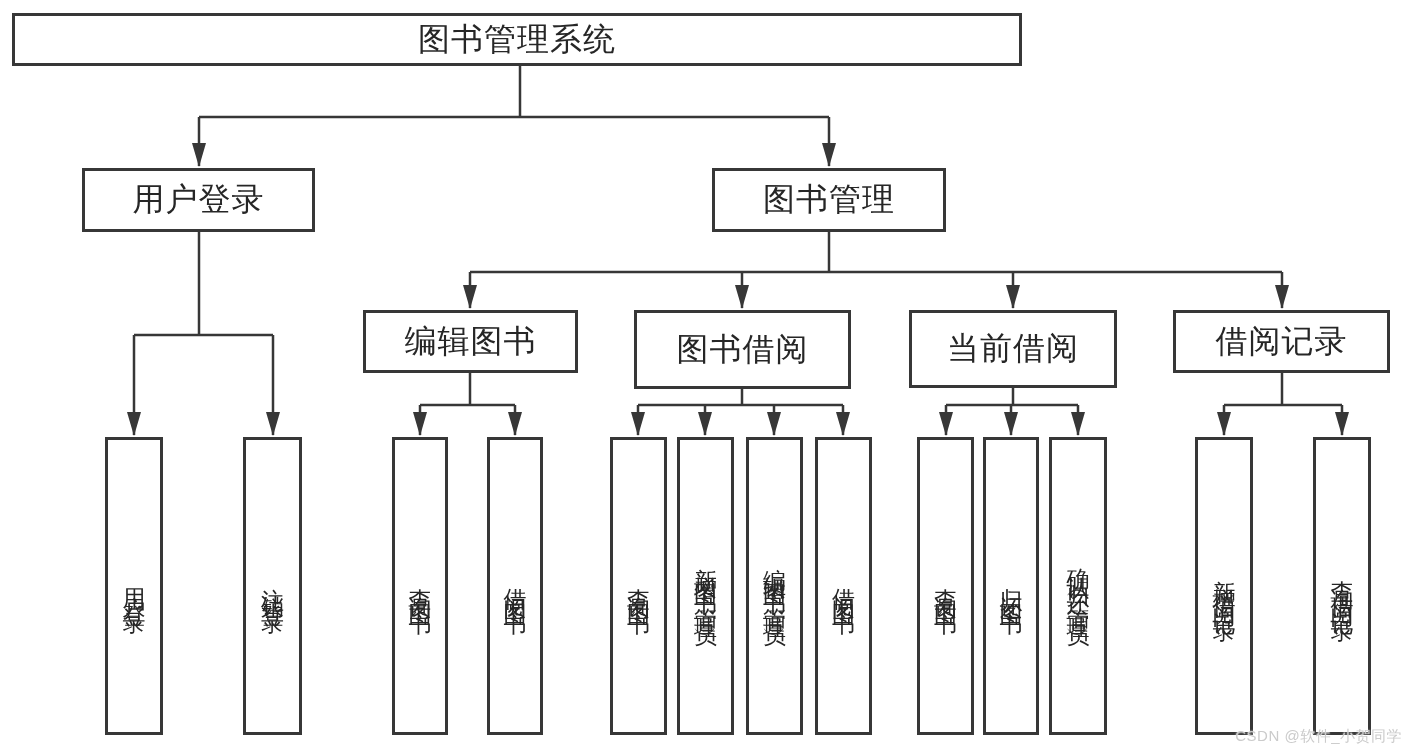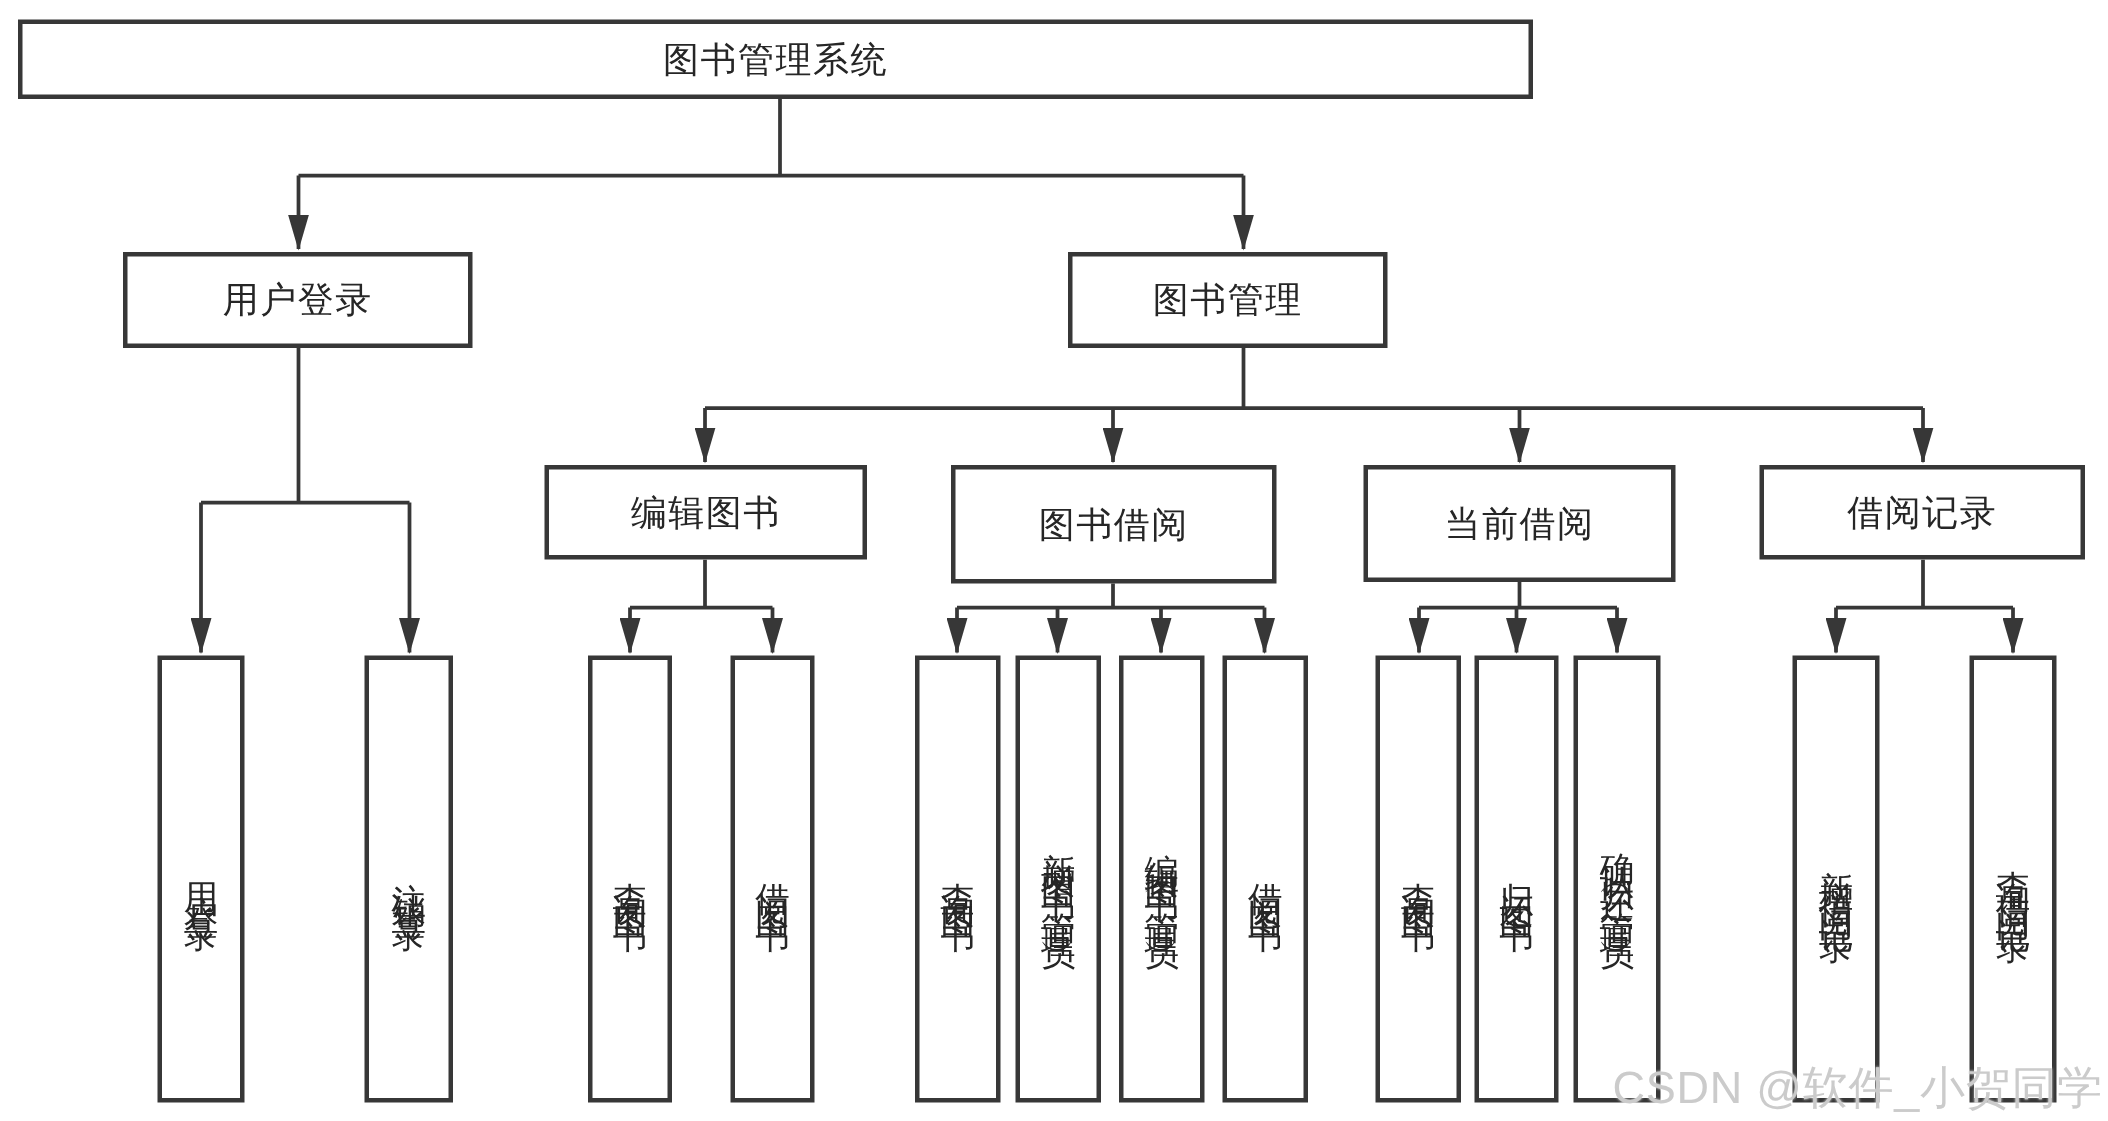--- a/index.html
+++ b/index.html
@@ -13,33 +13,33 @@
   #wires{position:absolute;left:0;top:0;width:1405px;height:747px;}
   .node{
     position:absolute;
     box-sizing:border-box;
     border:3px solid #373737;
     background:#ffffff;
     display:flex;align-items:center;justify-content:center;
     color:#262626;
     text-align:center;
   }
-  .h{font-size:24px;letter-spacing:1px;}
+  .h{font-size:32px;letter-spacing:1px;}
   .v{
     writing-mode:vertical-rl;
     text-orientation:mixed;
     font-size:23px;
     letter-spacing:8px;
     line-height:1;
   }
   
   #n-root{left:12px;top:13px;width:1010px;height:53px;}
   
   #n-user-login{left:82px;top:168px;width:233px;height:64px;}
-  #n-book-mgmt{left:712px;top:168px;width:213px;height:64px;}
+  #n-book-mgmt{left:712px;top:168px;width:234px;height:64px;}
   
   #n-new-book{left:363px;top:310px;width:215px;height:63px;}
   #n-book-borrow{left:634px;top:310px;width:217px;height:79px;}
   #n-current-borrow{left:909px;top:310px;width:208px;height:78px;}
   #n-borrow-record{left:1173px;top:310px;width:217px;height:63px;}
   
   .leaf{top:437px;height:298px;}
   #l-user-login{left:105px;width:58px;}
   #l-logout{left:243px;width:59px;}
   #l-query1{left:392px;width:56px;}
@@ -50,21 +50,21 @@
   #l-borrow2{left:815px;width:57px;}
   #l-query3{left:917px;width:57px;}
   #l-return{left:983px;width:56px;}
   #l-confirm{left:1049px;width:58px;}
   #l-add-rec{left:1195px;width:58px;}
   #l-query-rec{left:1313px;width:58px;}
   .wire{stroke:#373737;stroke-width:2.5;fill:none;}
   #watermark{
     position:absolute;
     right:3px;bottom:1px;
-    font-size:30px;
+    font-size:15px;
     color:#cbcbcb;
     letter-spacing:0.5px;
     text-shadow:0 0 2px #ffffff;
     z-index:5;
     white-space:nowrap;
   }
 </style>
 </head>
 <body>
 

